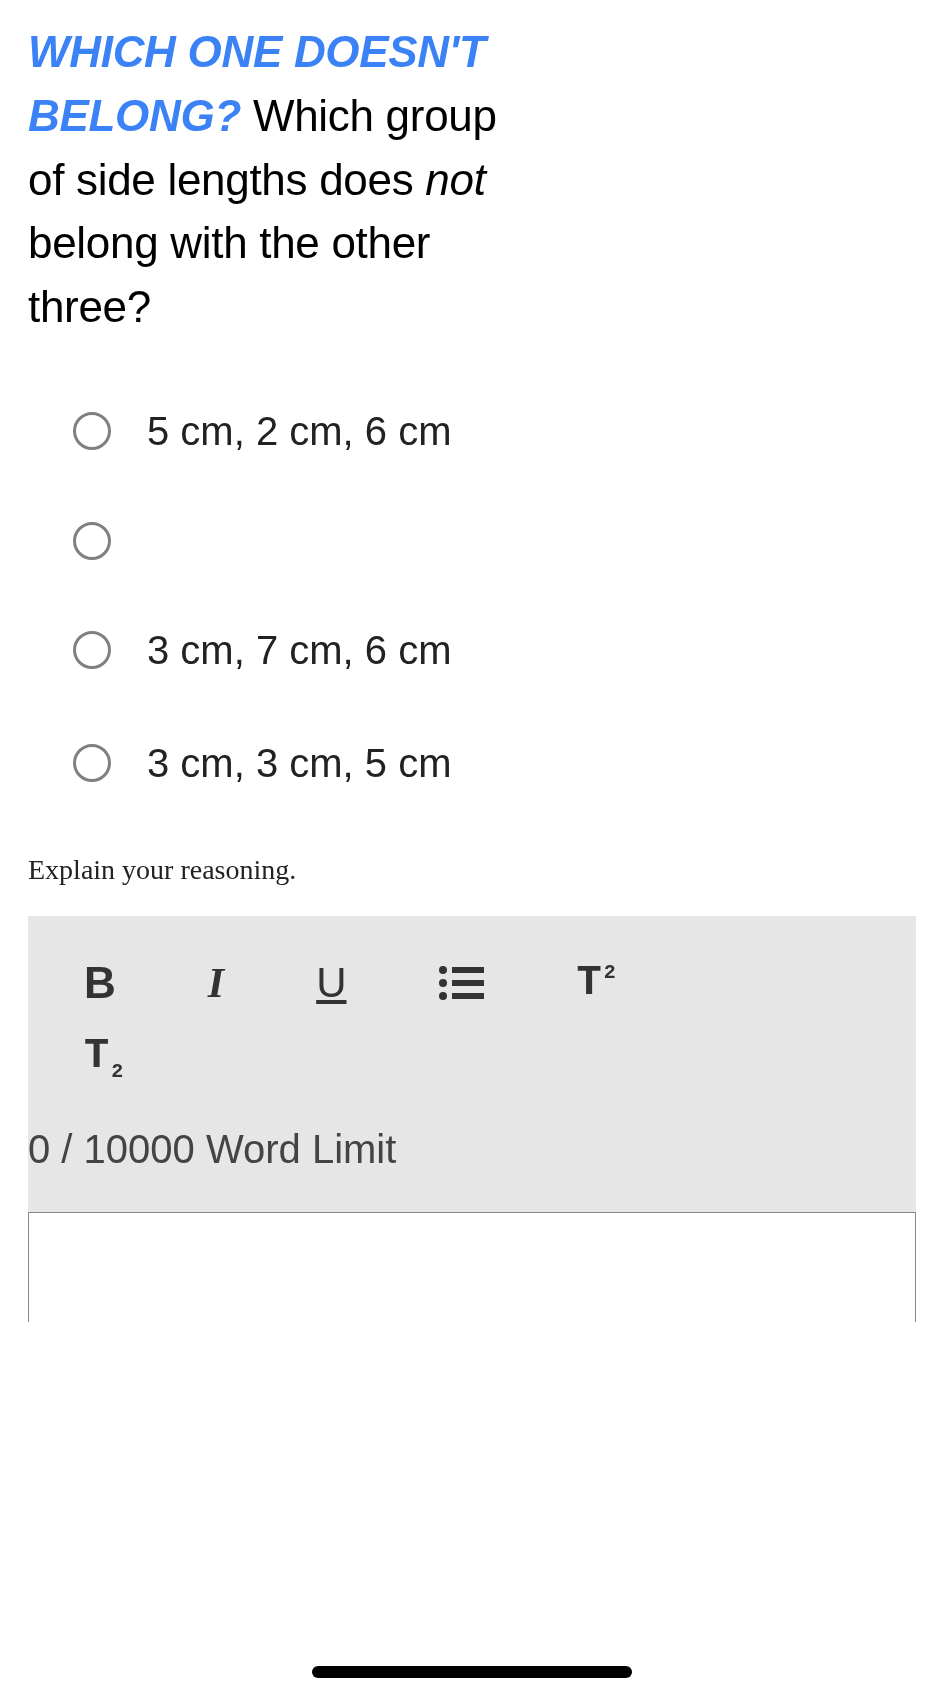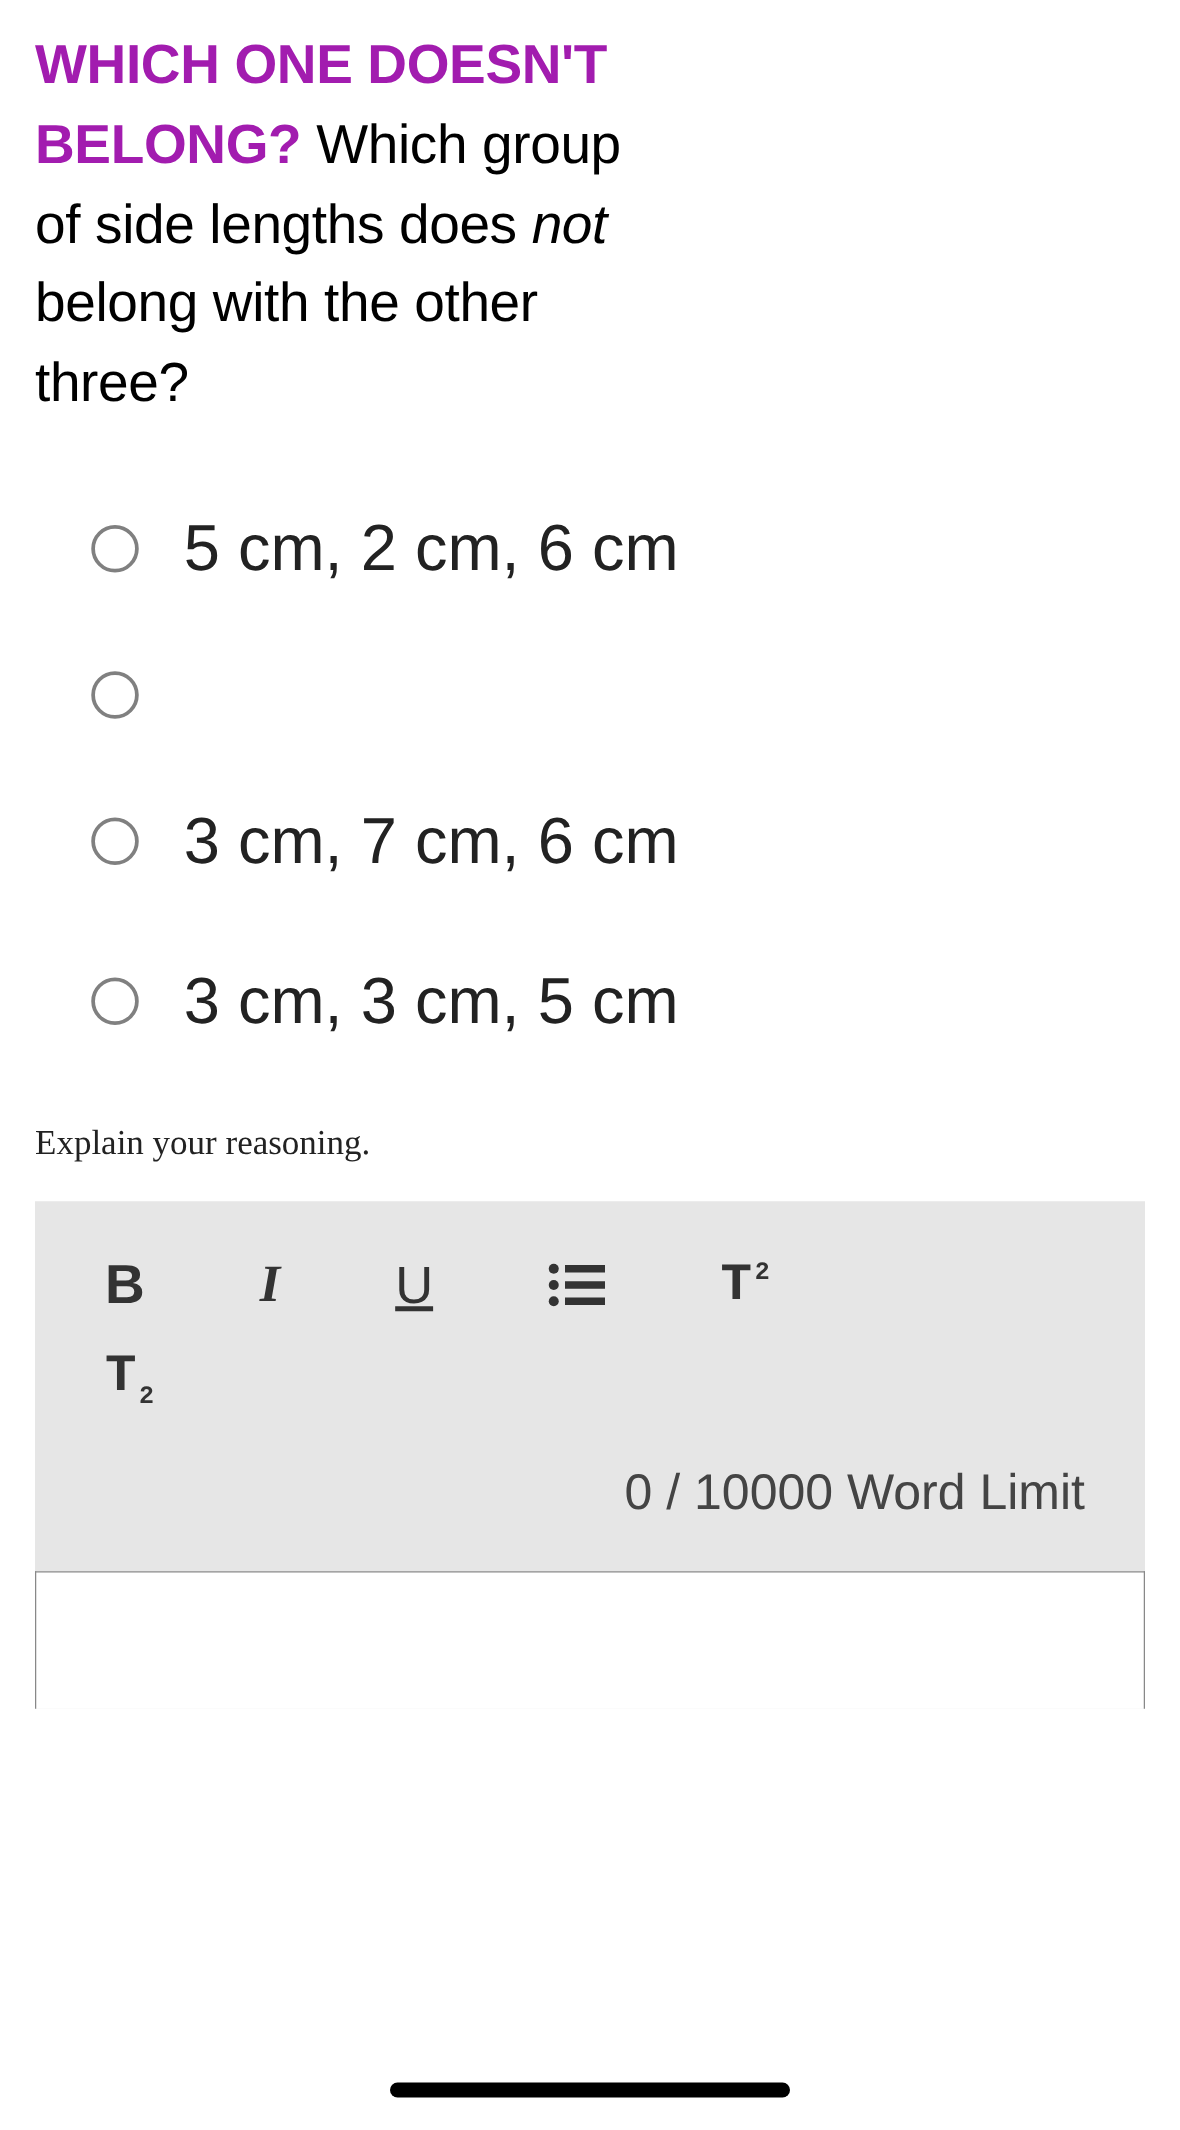--- a/index.html
+++ b/index.html
@@ -18,21 +18,22 @@
     padding: 20px 28px 0 28px;
   }
   .question-stem {
     font-size: 44px;
     line-height: 1.45;
     max-width: 500px;
     letter-spacing: -0.3px;
   }
   .lead {
     font-weight: 700;
-    color: #a21caf;
+    color: #3b82f6;
+    font-style: italic;
   }
   .lead-rest {
     font-weight: 400;
     color: #000000;
   }
   .options {
     margin-top: 70px;
     padding-left: 45px;
   }
   .option {
@@ -43,21 +44,21 @@
   }
   .radio {
     width: 38px;
     height: 38px;
     border: 3px solid #808080;
     border-radius: 50%;
     flex: 0 0 auto;
     margin-right: 36px;
   }
   .option-label {
-    font-size: 52px;
+    font-size: 40px;
     color: #222;
   }
   .explain {
     font-size: 28px;
     margin-top: 30px;
     margin-bottom: 30px;
     font-family: Liberation Serif, serif;
   }
   .editor {
     background: #e6e6e6;
@@ -86,21 +87,20 @@
     font-family: Liberation Mono, monospace;
     font-weight: 700;
     position: relative;
   }
   .tbtn.sup .s { font-size: 20px; position: relative; top:-16px; left:2px; font-weight:700;}
   .tbtn.sub .s { font-size: 20px; position: relative; top: 10px; left:2px; font-weight:700;}
   .toolbar-row2 {
     padding: 10px 56px 30px 56px;
   }
   .wordlimit {
-    text-align: right;
     font-size: 40px;
     color: #444;
     padding: 20px 48px 40px 0;
   }
   .answer-box {
     border-top: 1px solid #888;
     border-left: 1px solid #888;
     border-right: 1px solid #888;
     background: #fff;
     height: 110px;

